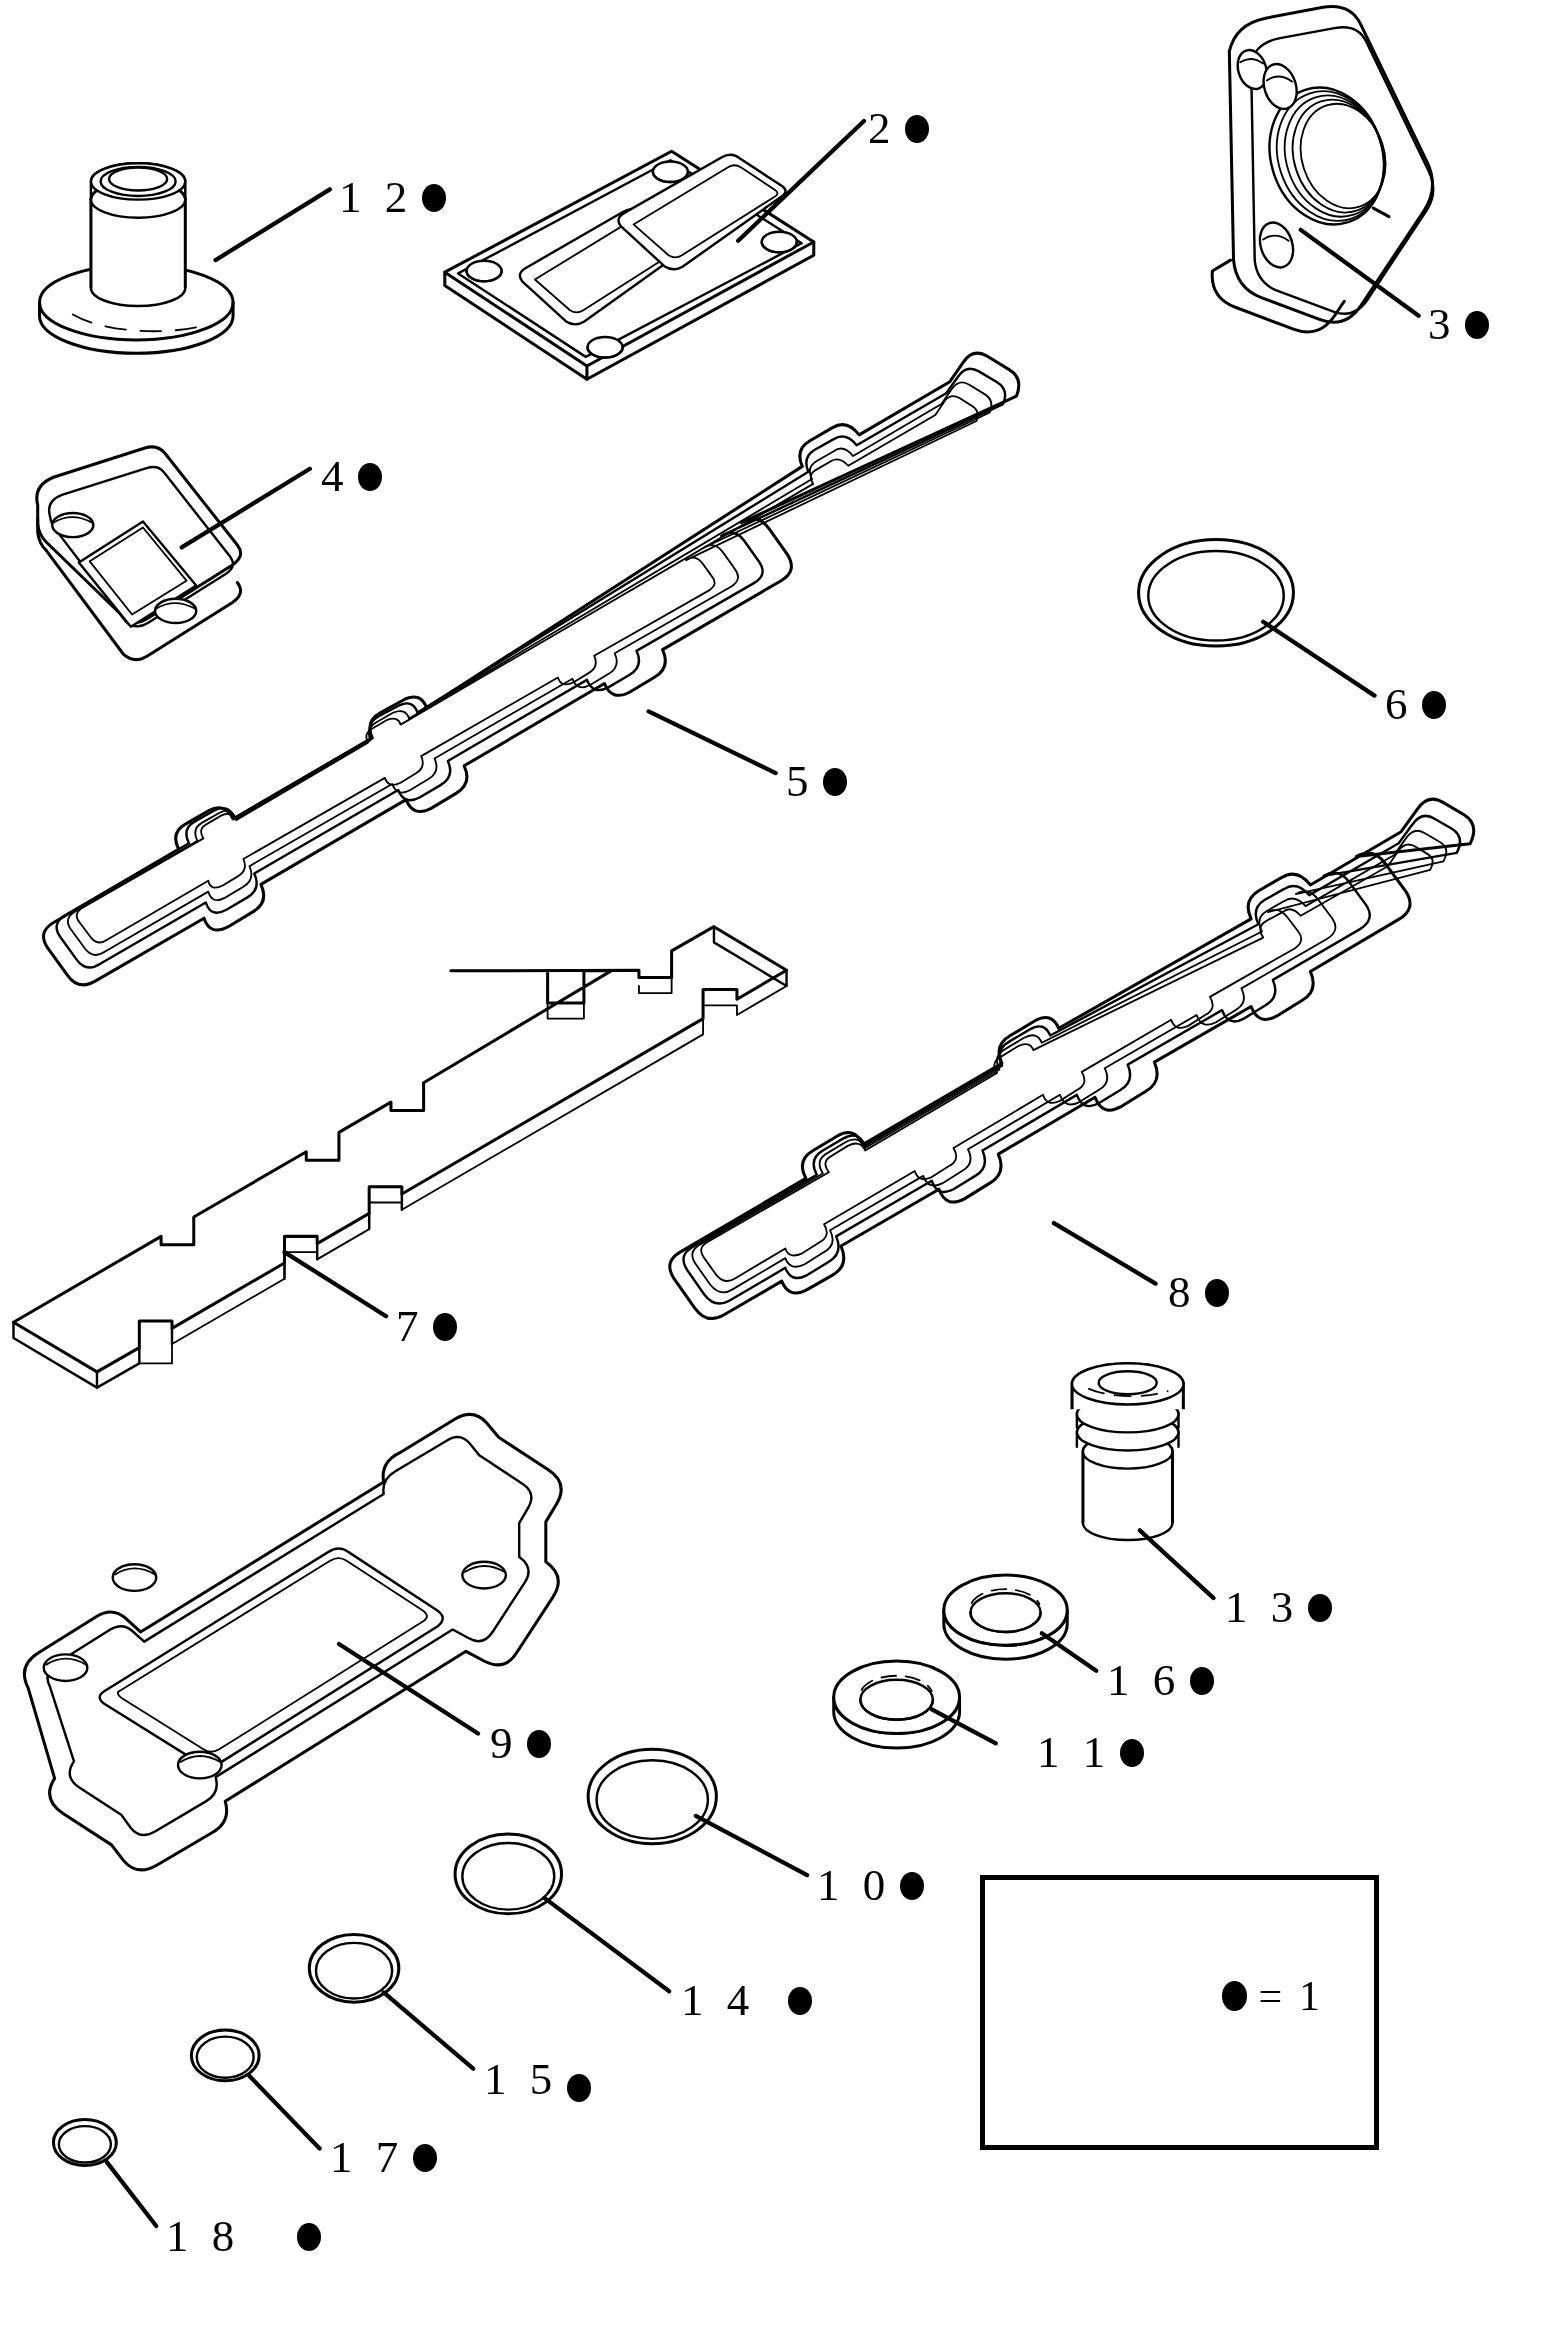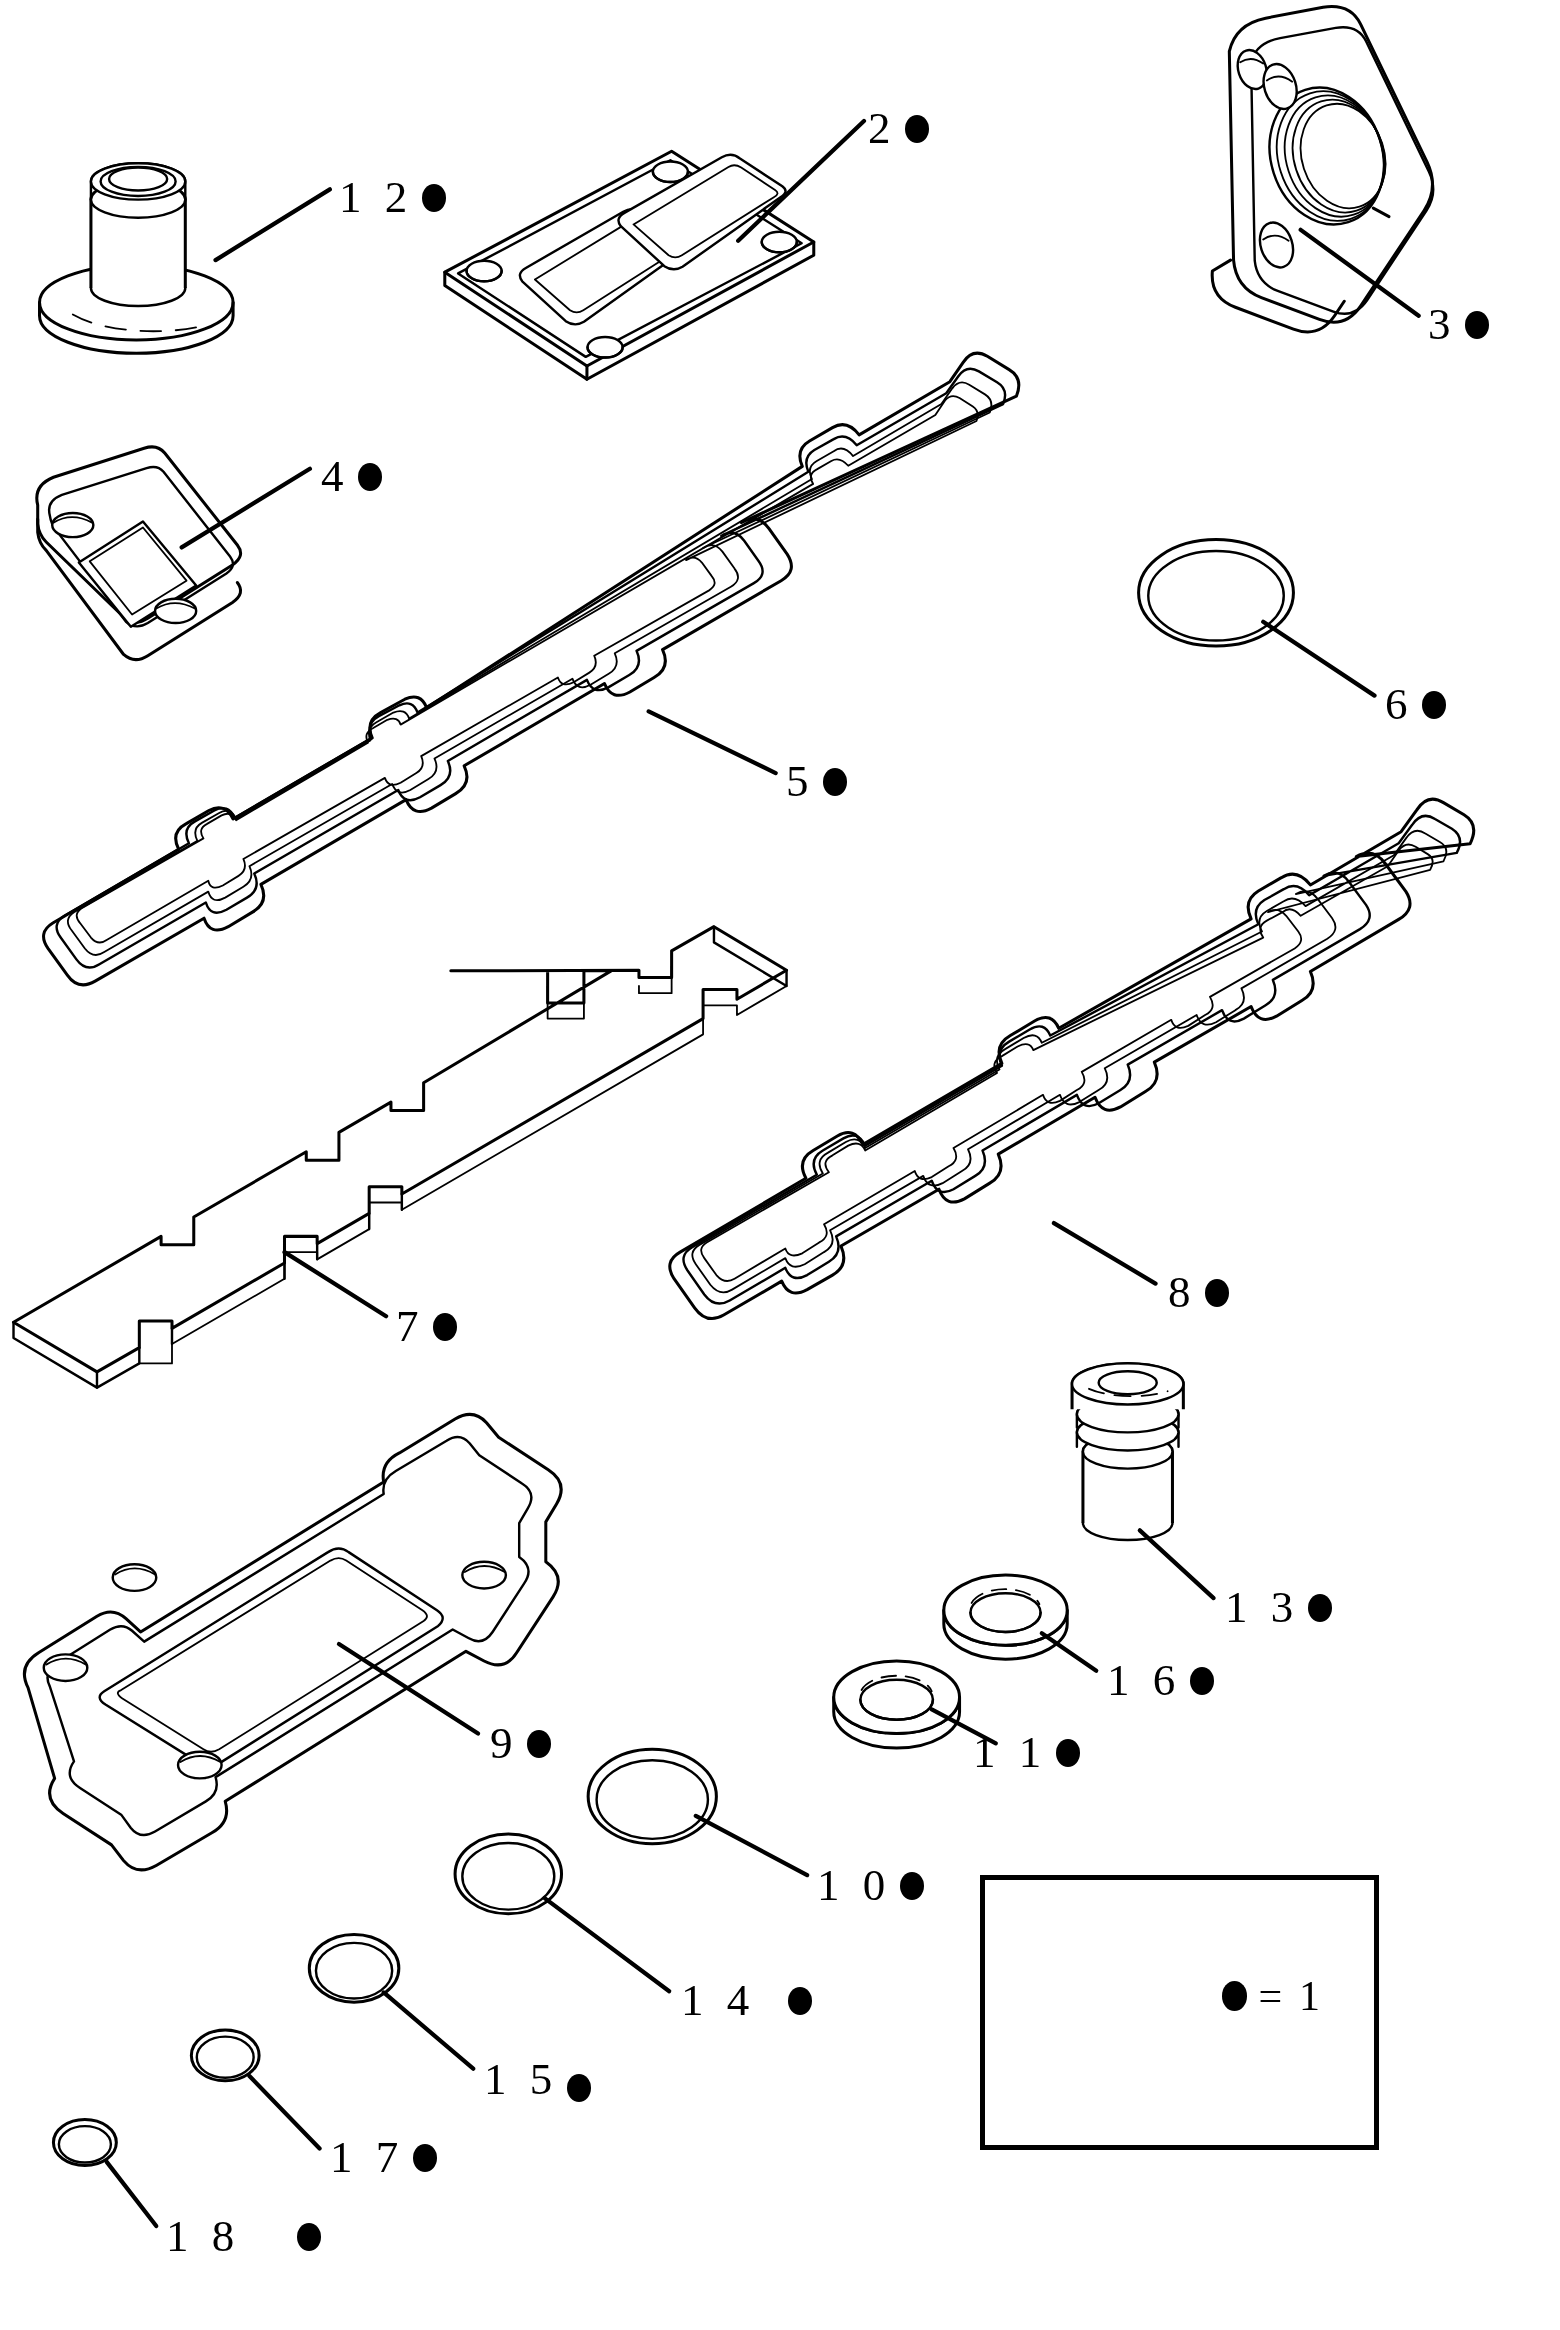--- a/index.html
+++ b/index.html
@@ -498,21 +498,21 @@
         <span class="dot"></span>
       </div>
       <div class="callout" style="left: 1107px; top: 1658px;">
         <span class="num">1 6</span>
         <span class="dot"></span>
       </div>
       <div class="callout" style="left: 490px; top: 1721px;">
         <span class="num">9</span>
         <span class="dot"></span>
       </div>
-      <div class="callout" style="left: 973px; top: 1730px; align-items: center;">
+      <div class="callout" style="left: 1037px; top: 1730px; align-items: center;">
         <span class="num">1 1</span>
         <span class="dot"></span>
       </div>
       <div class="callout" style="left: 817px; top: 1863px; align-items: center;">
         <span class="num">1 0</span>
         <span class="dot"></span>
       </div>
       <div class="callout" style="left: 681px; top: 1978px; gap: 24px;">
         <span class="num">1 4</span>
         <span class="dot"></span>

